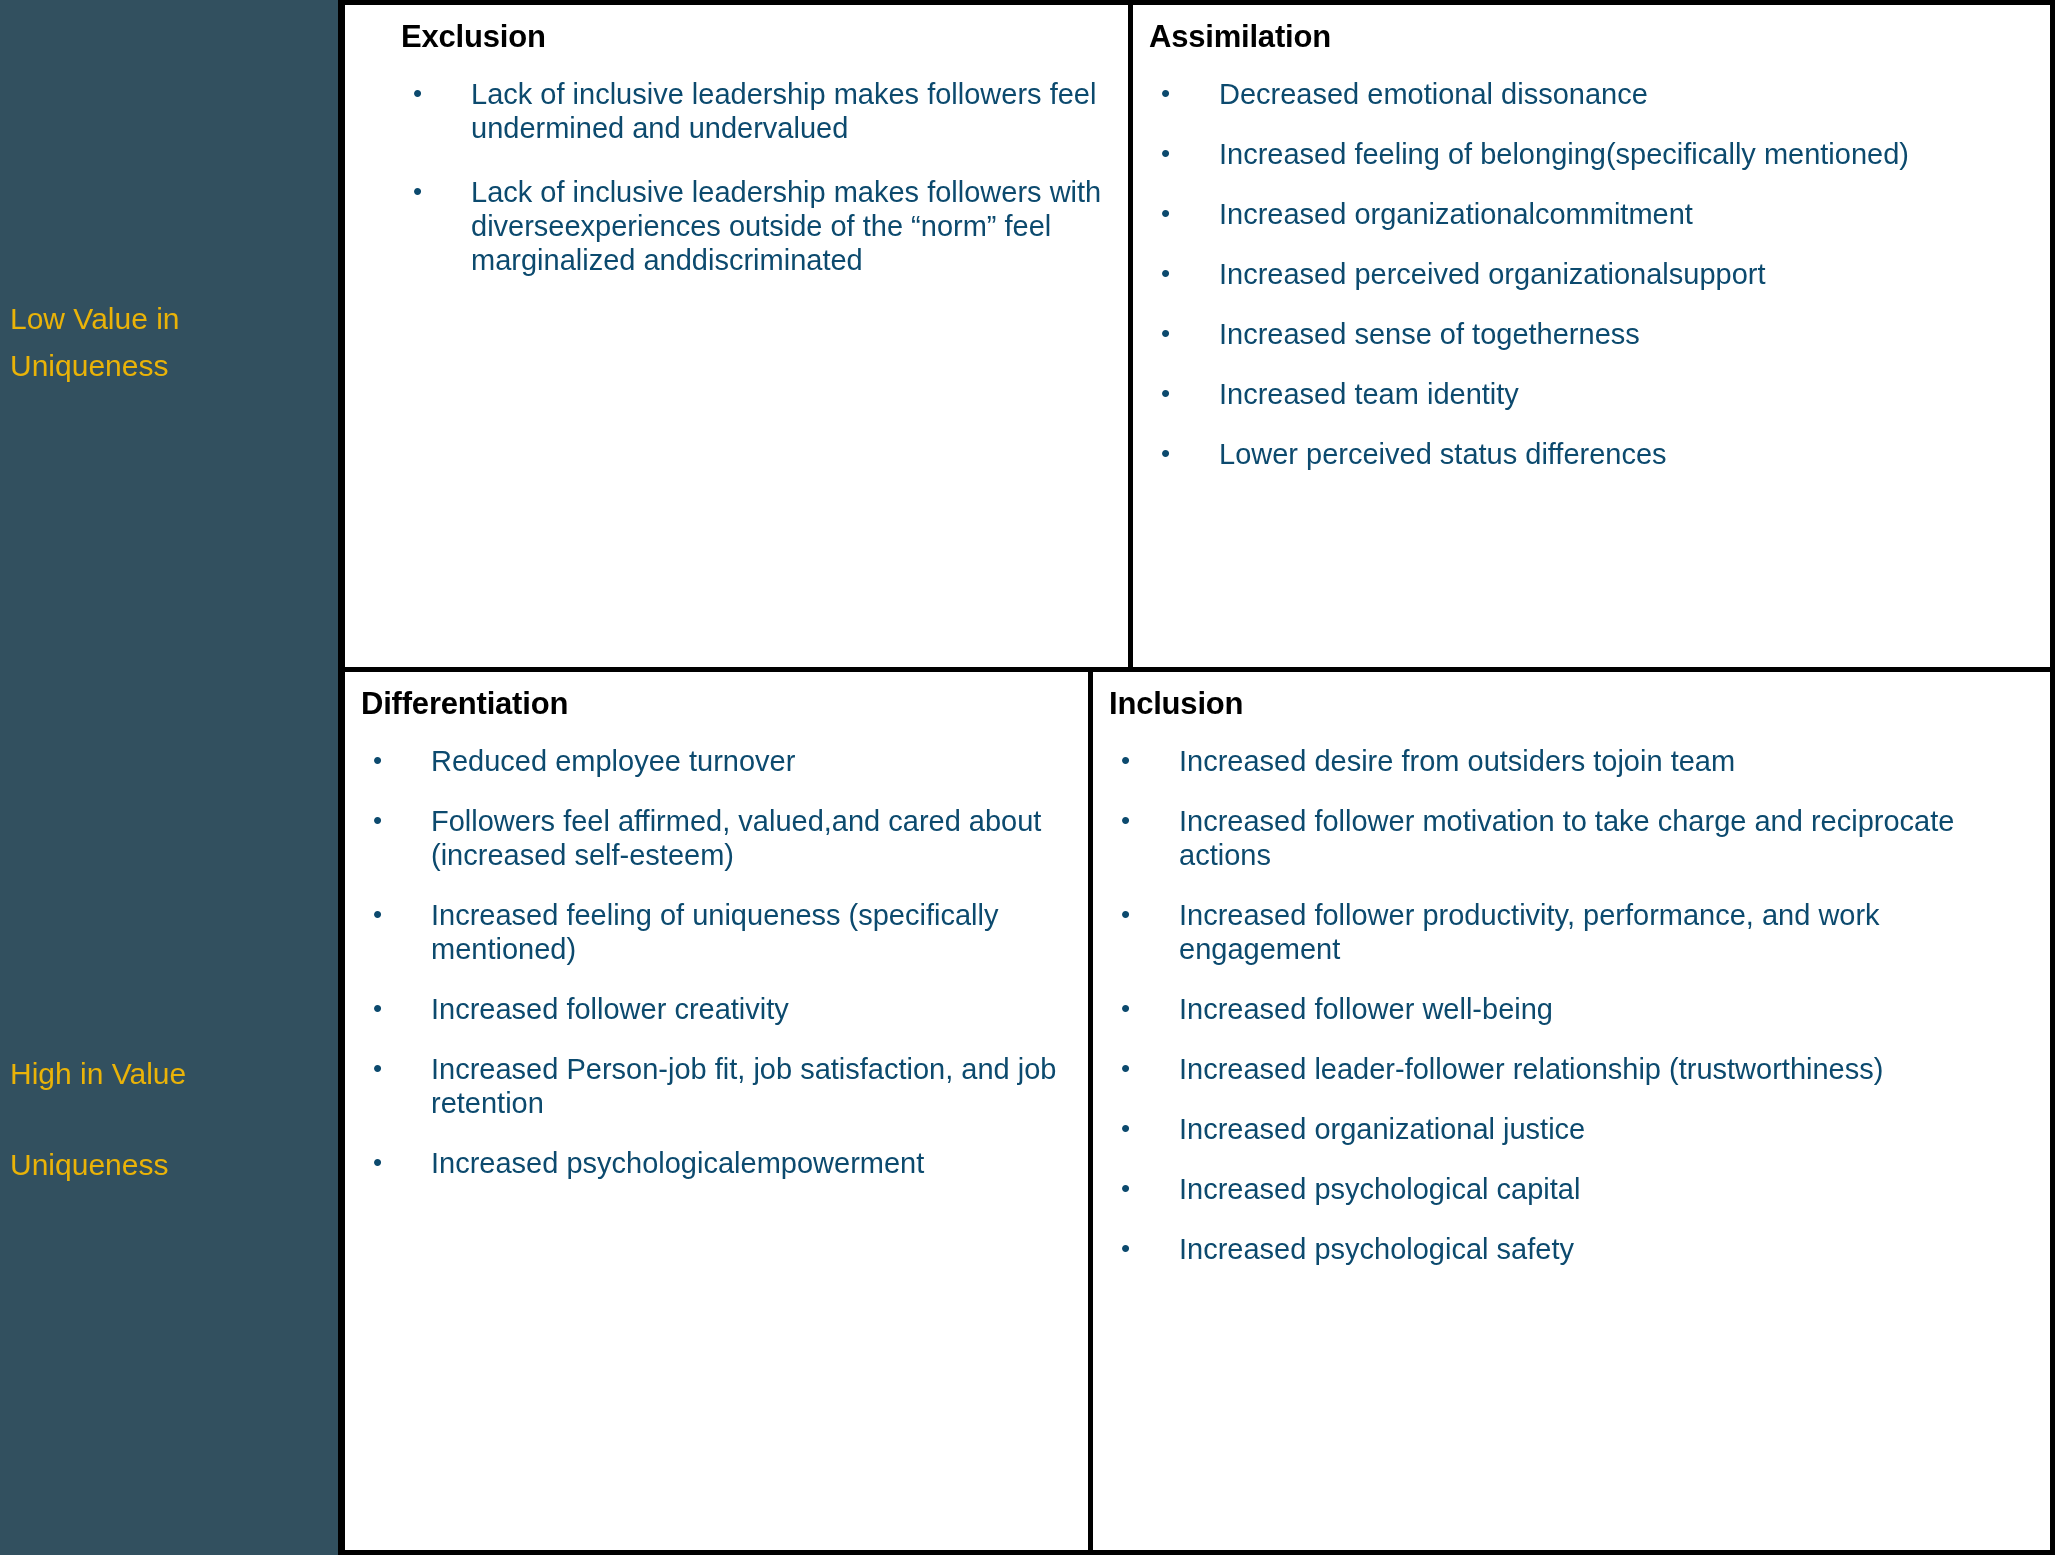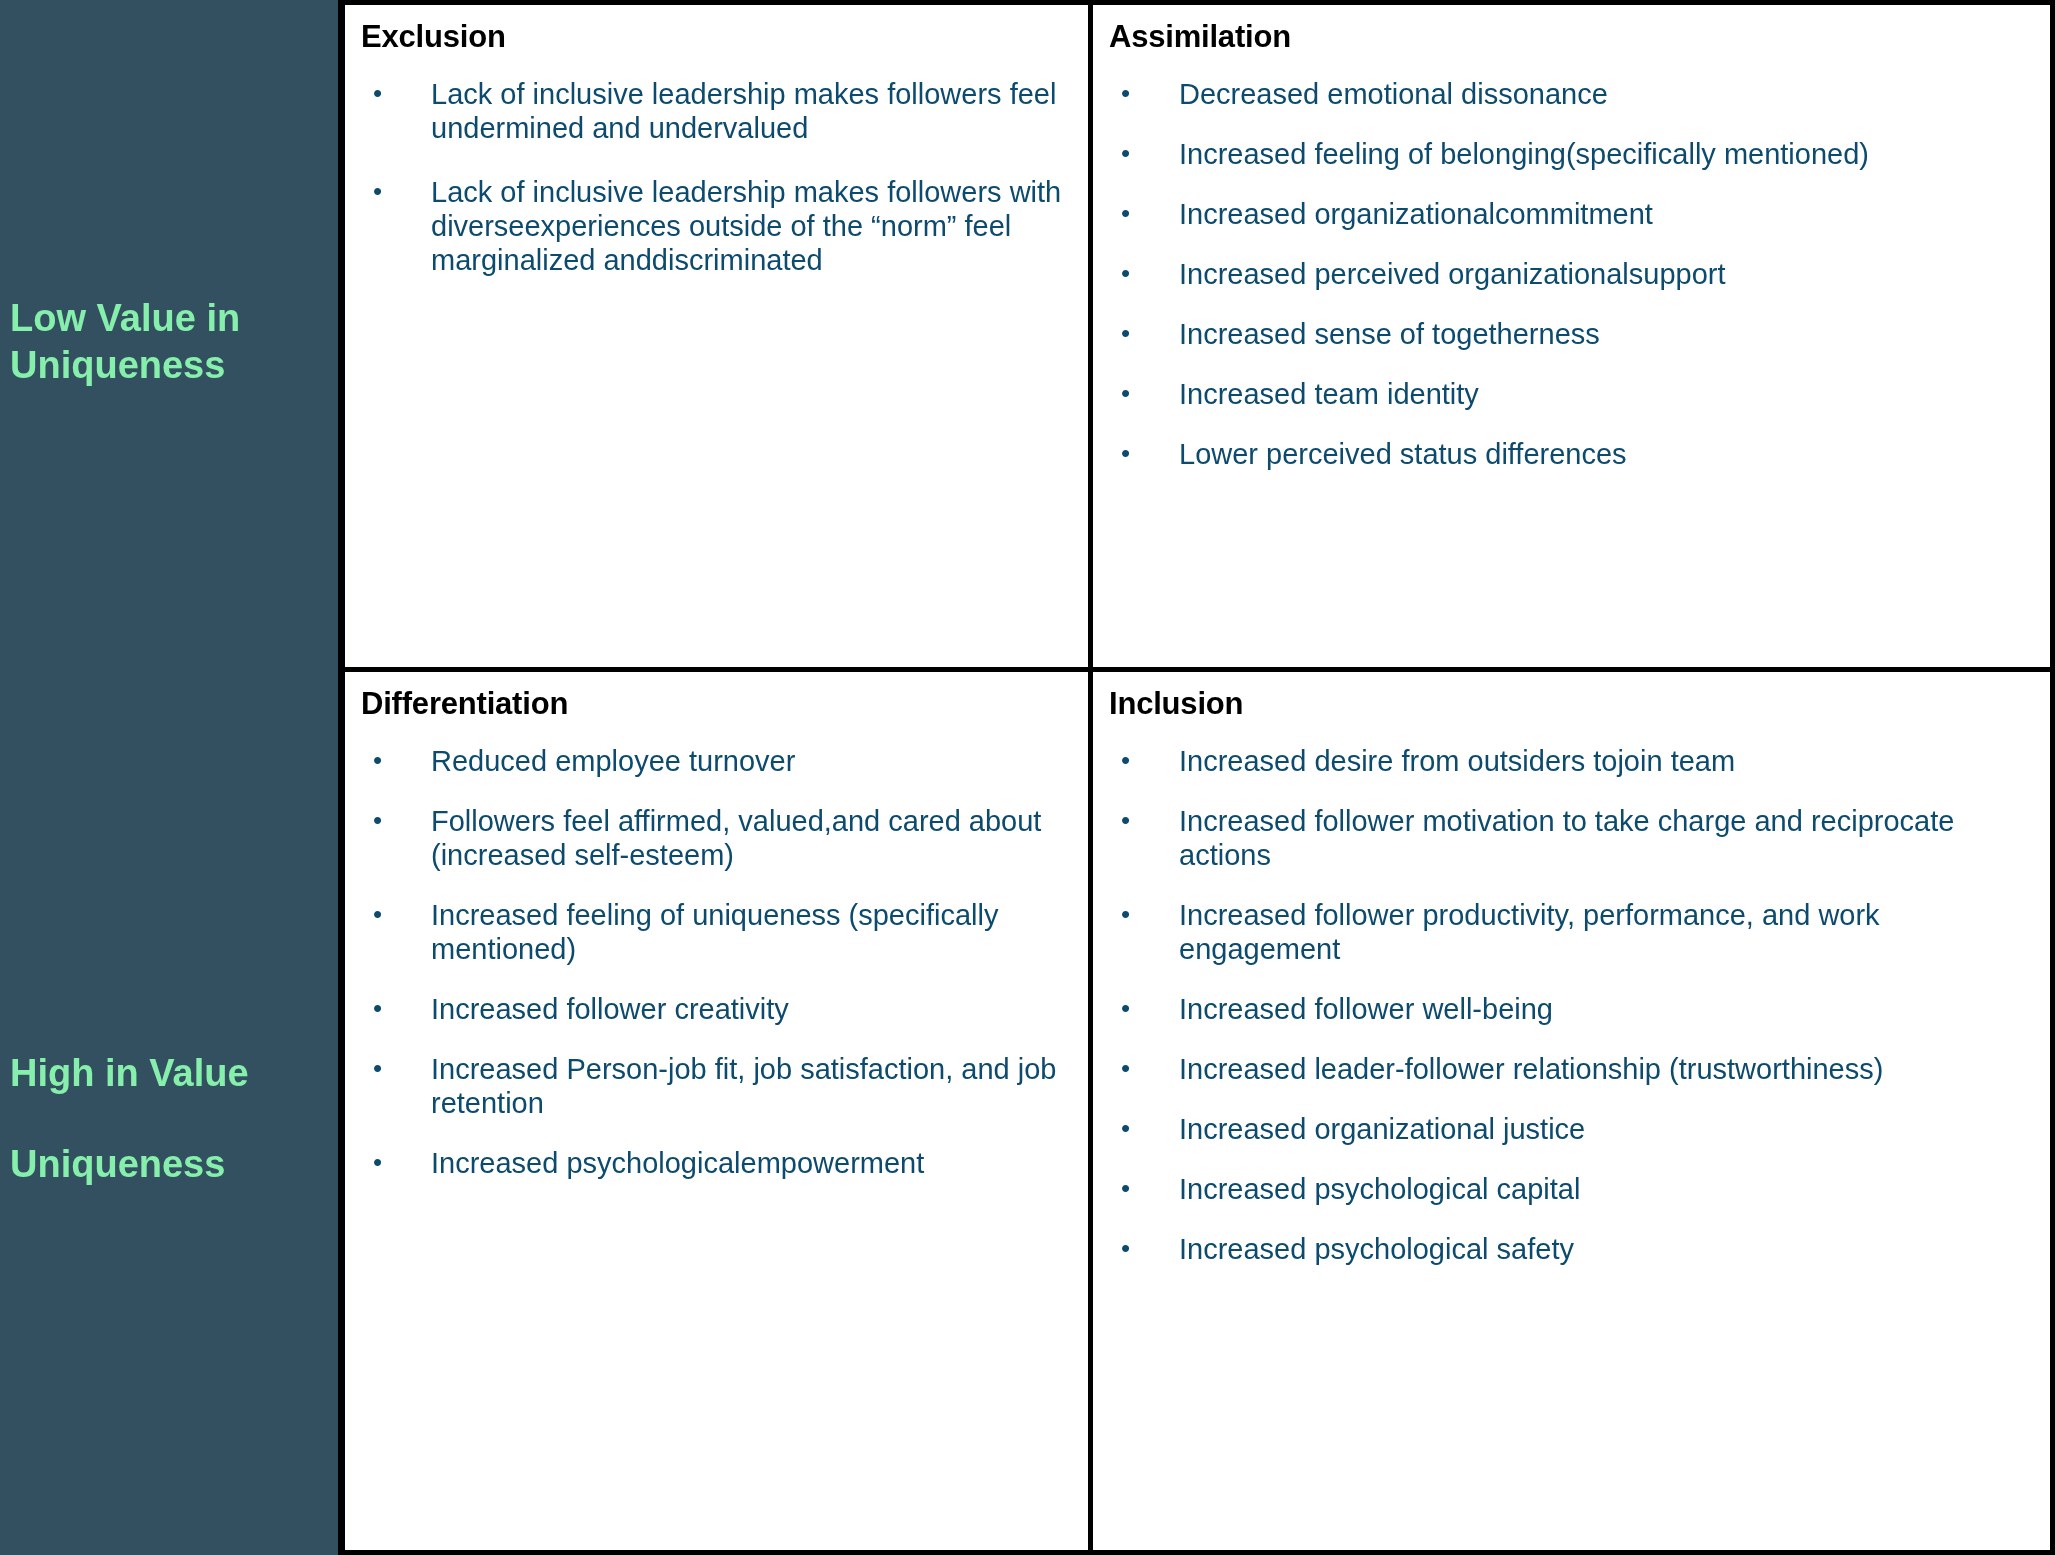--- a/index.html
+++ b/index.html
@@ -26,23 +26,23 @@
   .axis-sidebar {
     width: 338px;
     min-width: 338px;
     background: #32505F;
     display: flex;
     flex-direction: column;
     position: relative;
     box-sizing: border-box;
   }
   .axis-label {
-    color: #86efac;
-    font-weight: bold;
-    font-size: 38px;
+    color: #eab308;
+    font-weight: normal;
+    font-size: 30px;
     line-height: 47px;
     padding-left: 10px;
     box-sizing: border-box;
     display: flex;
     flex-direction: column;
     justify-content: center;
   }
   .axis-label.top { height: 683px; }
   .axis-label.bottom { height: 872px; gap: 44px; }
   .axis-label span { display: block; white-space: nowrap; }
@@ -66,20 +66,21 @@
     border-bottom: 5px solid #000000;
   }
   .grid-row {
     display: flex;
     box-sizing: border-box;
     overflow: hidden;
   }
   .grid-row.row-top {
     height: 846px;
     border-bottom: 5px solid #000000;
+    padding-left: 40px;
   }
   .grid-row.row-bottom {
     height: 1115px;
   }
   .cell {
     box-sizing: border-box;
     padding: 14px 14px 8px 16px;
     overflow: hidden;
     background: #ffffff;
   }

